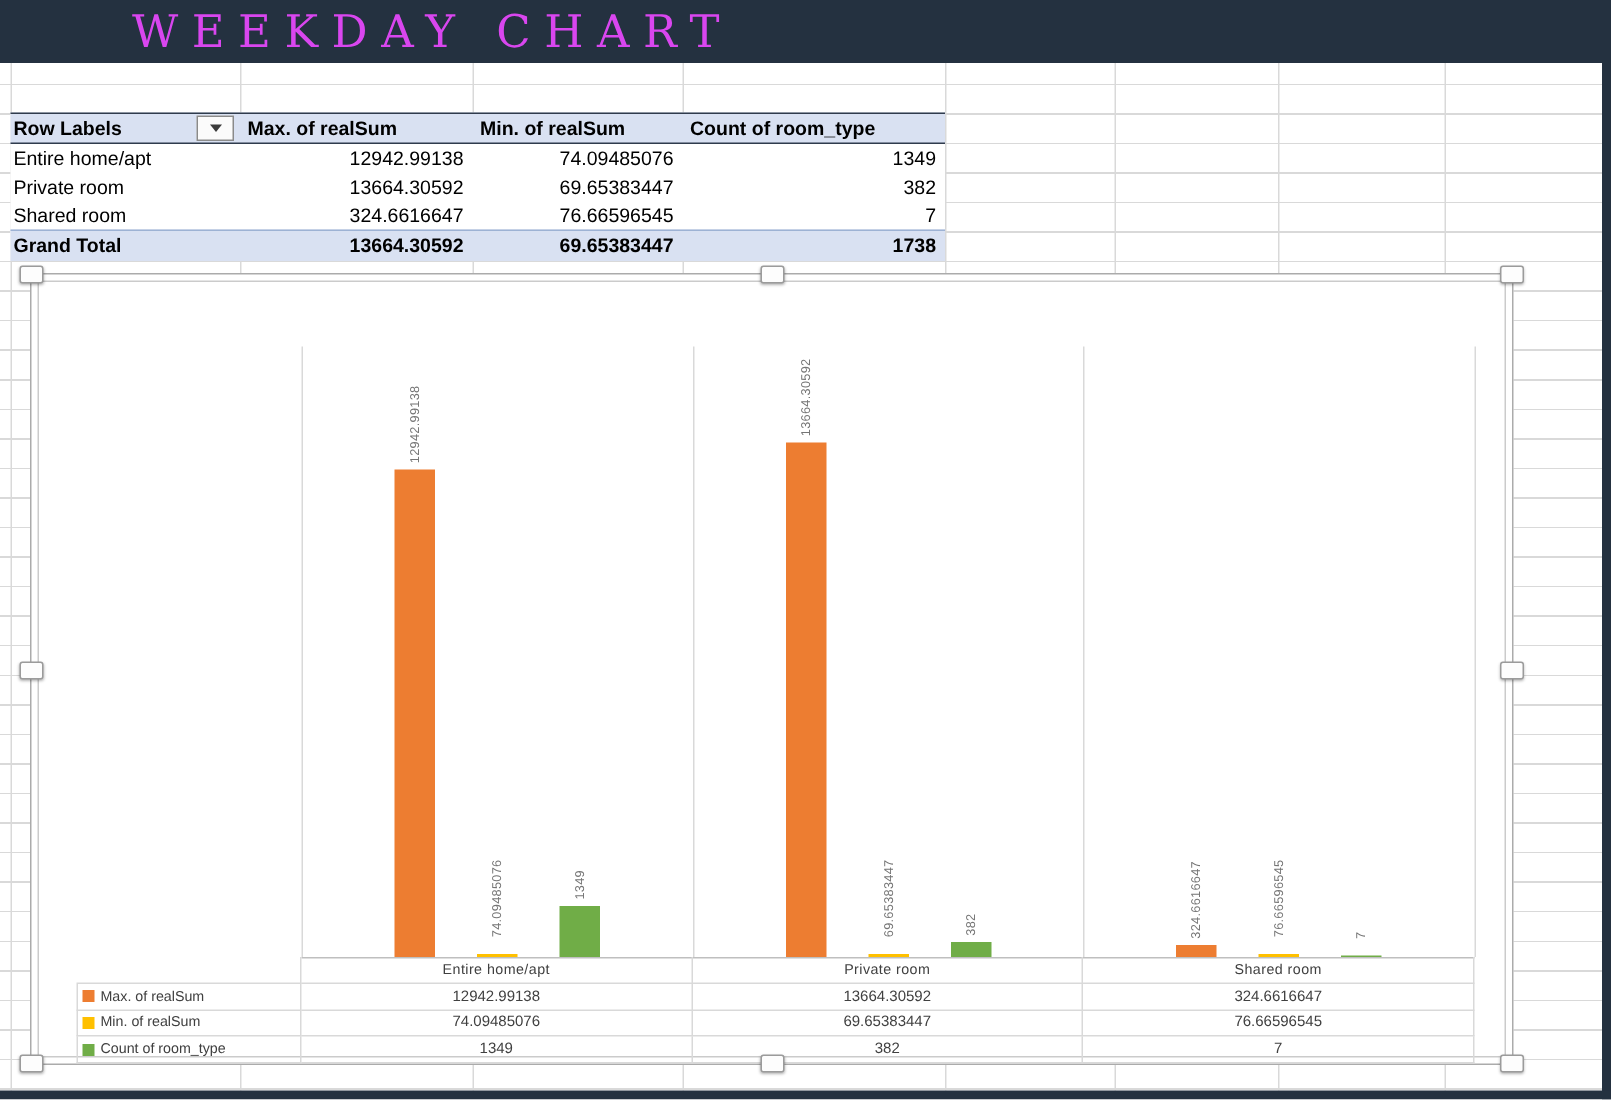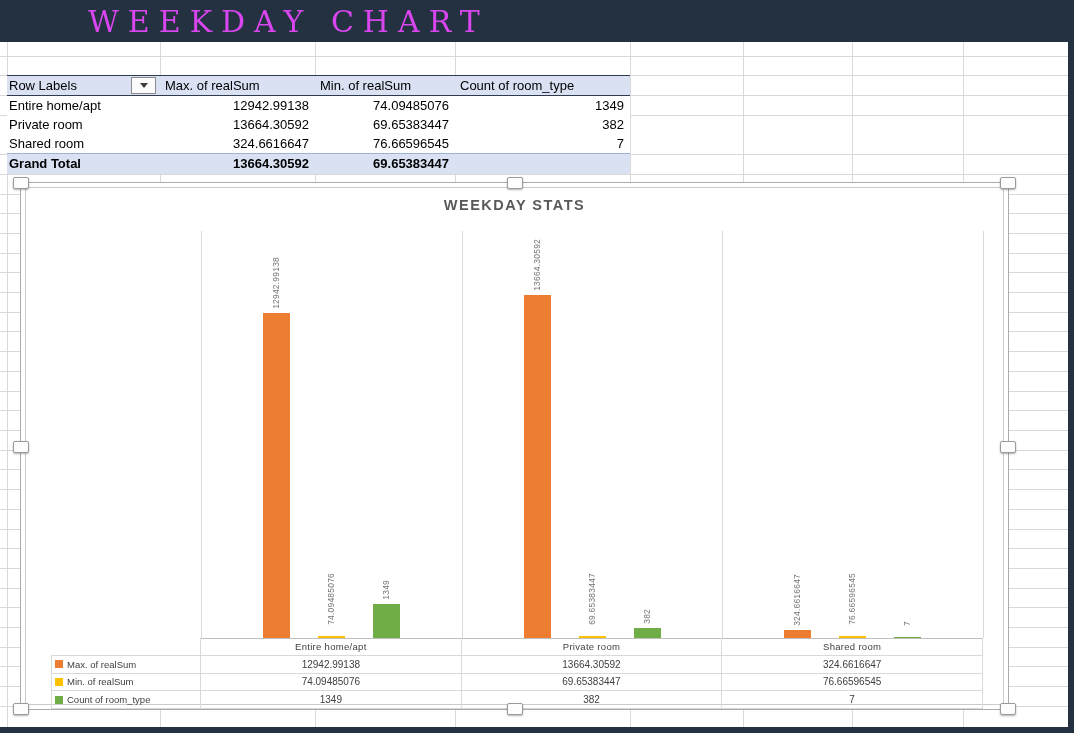--- a/index.html
+++ b/index.html
@@ -20,21 +20,21 @@
 
   
   .pivot{position:absolute;left:7px;top:75px;width:623px;background:#fff;font-size:13px;color:#000;}
   .prow{display:flex;height:19px;line-height:19px;}
   .prow.grand{height:20px;line-height:20px;}
   .pc{overflow:hidden;white-space:nowrap;}
   .c1{width:153px;padding-left:2px;position:relative;box-sizing:border-box;}
   .c2{width:155px;box-sizing:border-box;}
   .c3{width:140px;box-sizing:border-box;}
   .c4{width:175px;box-sizing:border-box;}
-  .phead{background:#D9E1F2;font-weight:normal;border-top:1px solid #2F3B4C;border-bottom:1px solid #2F3B4C;}
+  .phead{background:#D9E1F2;font-weight:bold;border-top:1px solid #2F3B4C;border-bottom:1px solid #2F3B4C;}
   .phead .c2,.phead .c3,.phead .c4{padding-left:5px;}
   .num{text-align:right;padding-right:6px;}
   .grand{background:#D9E1F2;font-weight:bold;border-top:1px solid #9DB2D4;}
   .dd{position:absolute;right:4px;top:1px;width:23px;height:15px;background:#FBFBFB;
       border:1px solid #8A8A8A;display:flex;align-items:center;justify-content:center;}
   .dd::after{content:'';width:0;height:0;border:4px solid transparent;border-top:5px solid #3C3C3C;margin-top:4px;}
 
   
   .chart{position:absolute;left:20px;top:182px;width:987px;height:526px;background:#fff;
          border:1px solid #ABABAB;box-sizing:content-box;}
@@ -112,35 +112,35 @@
   <div class="prow">
     <div class="pc c1">Shared room</div>
     <div class="pc c2 num">324.6616647</div>
     <div class="pc c3 num">76.66596545</div>
     <div class="pc c4 num">7</div>
   </div>
   <div class="prow grand">
     <div class="pc c1">Grand Total</div>
     <div class="pc c2 num">13664.30592</div>
     <div class="pc c3 num">69.65383447</div>
+    <div class="pc c4 num">1738</div>
   </div>
 </div>
 
 <div class="chart">
   <div class="chart-inner"></div>
   <div class="handle h-tl"></div>
   <div class="handle h-tm"></div>
   <div class="handle h-tr"></div>
   <div class="handle h-ml"></div>
   <div class="handle h-mr"></div>
   <div class="handle h-bl"></div>
   <div class="handle h-bm"></div>
   <div class="handle h-br"></div>
 
-  <div class="ctitle">WEEKDAY STATS</div>
   <div id="chart-plot">
       <div class="sep" style="left: 180px; top: 48px; height: 407px;"></div>
       <div class="sep" style="left: 440.667px; top: 48px; height: 407px;"></div>
       <div class="sep" style="left: 701.333px; top: 48px; height: 407px;"></div>
       <div class="sep" style="left: 962px; top: 48px; height: 407px;"></div>
       <div class="axis" style="left: 180px; top: 455px; width: 782px;"></div>
       <div class="bar" style="left: 241.833px; width: 27px; bottom: 71px; height: 325px; background: rgb(237, 125, 49);"></div>
       <div class="dl" style="left: 249.833px; bottom: 400px;">12942.99138</div>
       <div class="bar" style="left: 502.5px; width: 27px; bottom: 71px; height: 343px; background: rgb(237, 125, 49);"></div>
       <div class="dl" style="left: 510.5px; bottom: 418px;">13664.30592</div>

